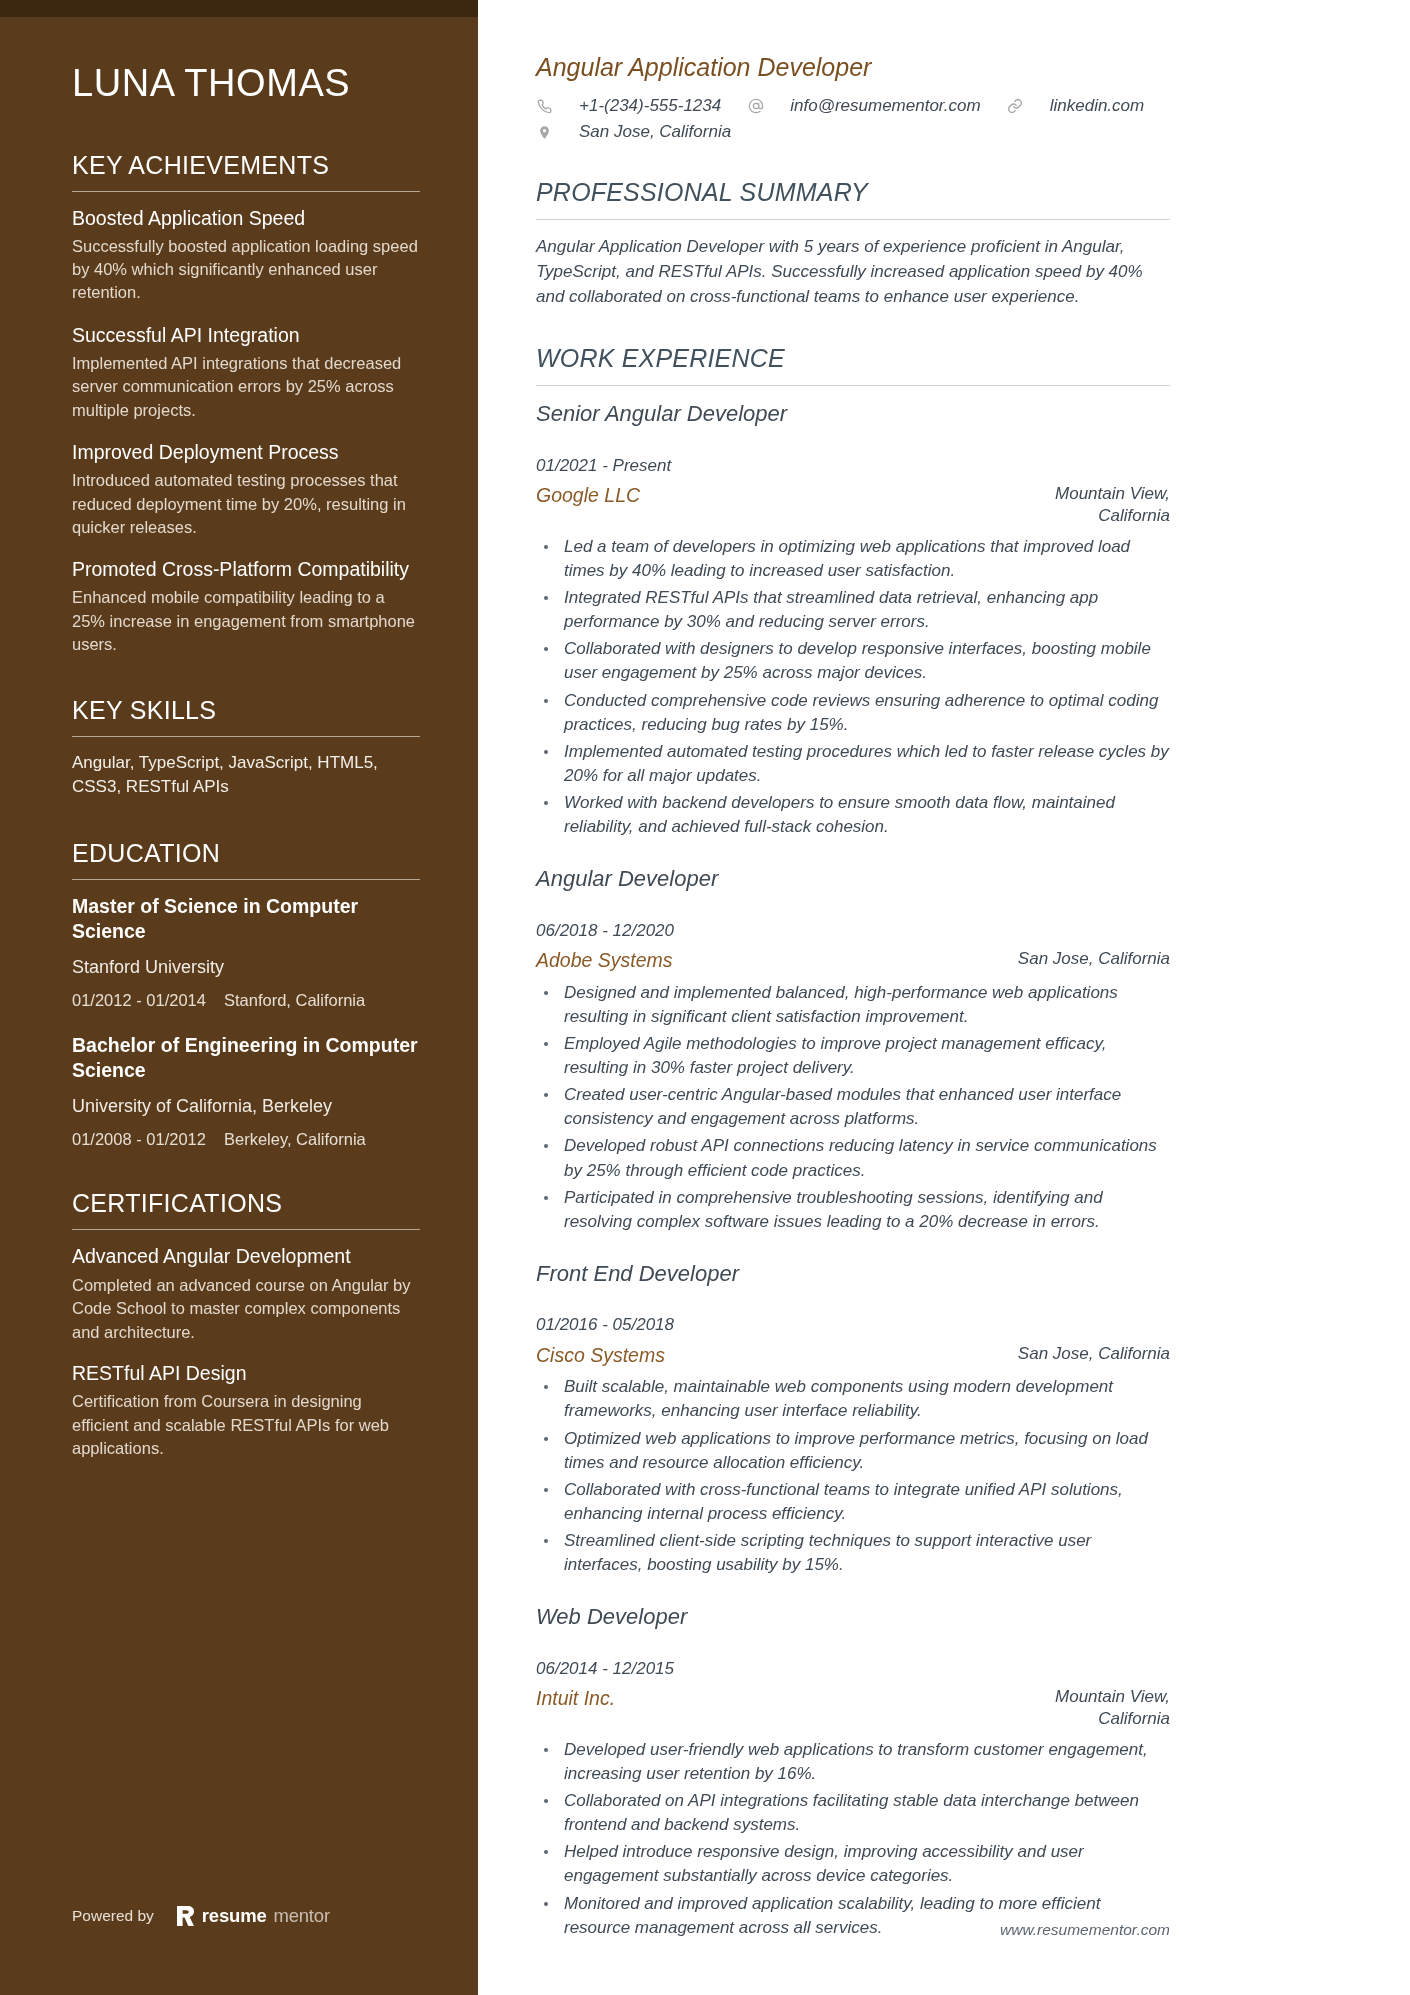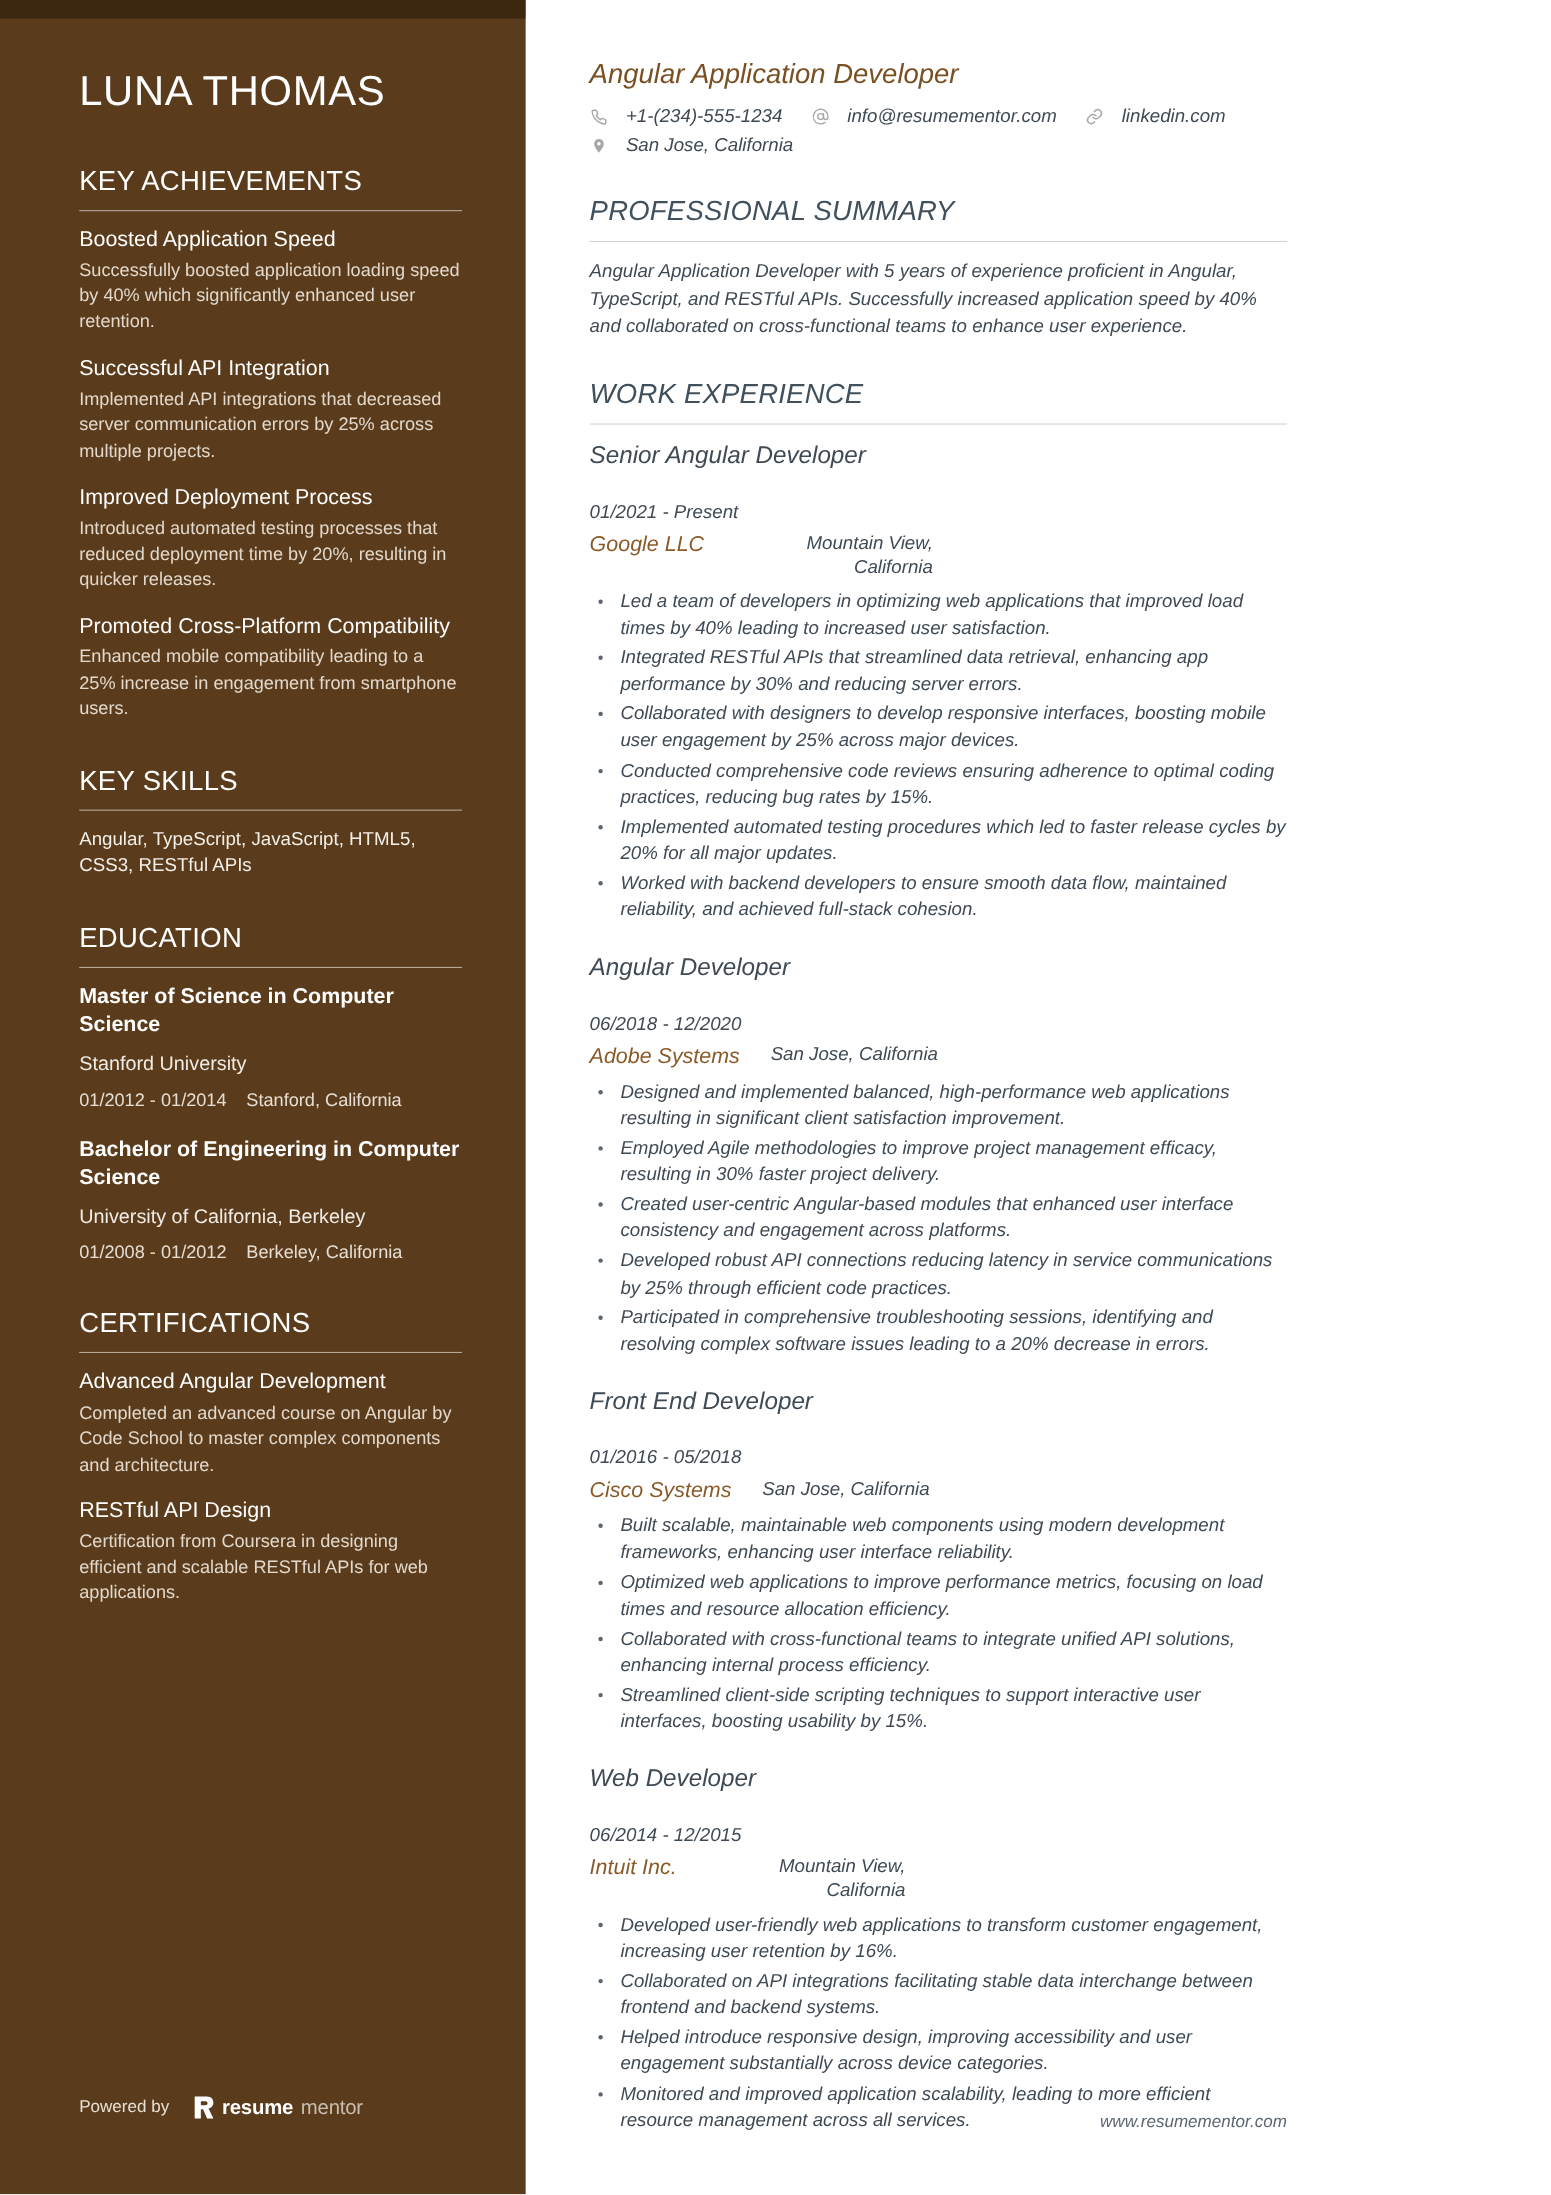--- a/index.html
+++ b/index.html
@@ -166,21 +166,21 @@
   .contact-row {
     display: flex;
     align-items: center;
     flex-wrap: wrap;
     gap: 0 26px;
     margin-bottom: 6px;
   }
   .contact-item {
     display: flex;
     align-items: center;
-    gap: 16px;
+    gap: 26px;
     font-size: 17px;
     color: #3f4a55;
     line-height: 1.2;
   }
   .c-icon {
     width: 17px; height: 17px;
     flex: 0 0 17px;
     display: inline-flex;
     align-items: center;
     justify-content: center;
@@ -226,20 +226,21 @@
   }
   .exp-date {
     font-size: 17px;
     color: #3f4a55;
     line-height: 1.5;
     white-space: nowrap;
     padding-top: 5px;
   }
   .exp-row2 {
     display: flex;
+    justify-content: space-between;
     align-items: flex-start;
     gap: 28px;
     margin-top: 5px;
     margin-bottom: 8px;
   }
   .exp-company {
     font-size: 19.5px;
     color: #8a5a28;
     line-height: 1.25;
   }

